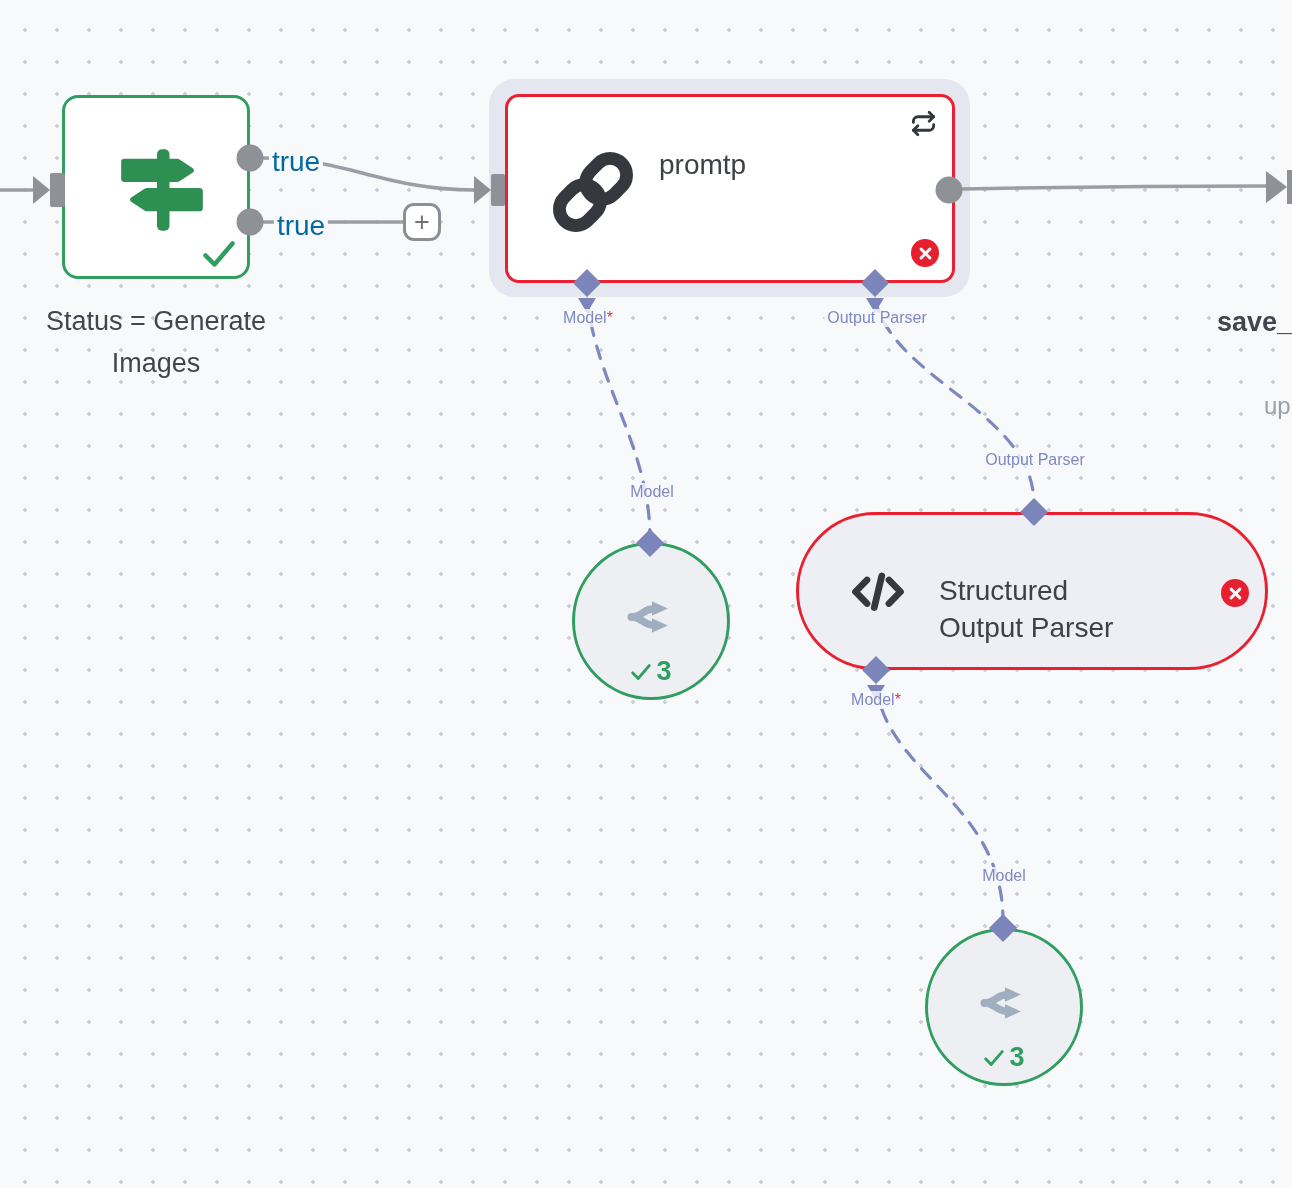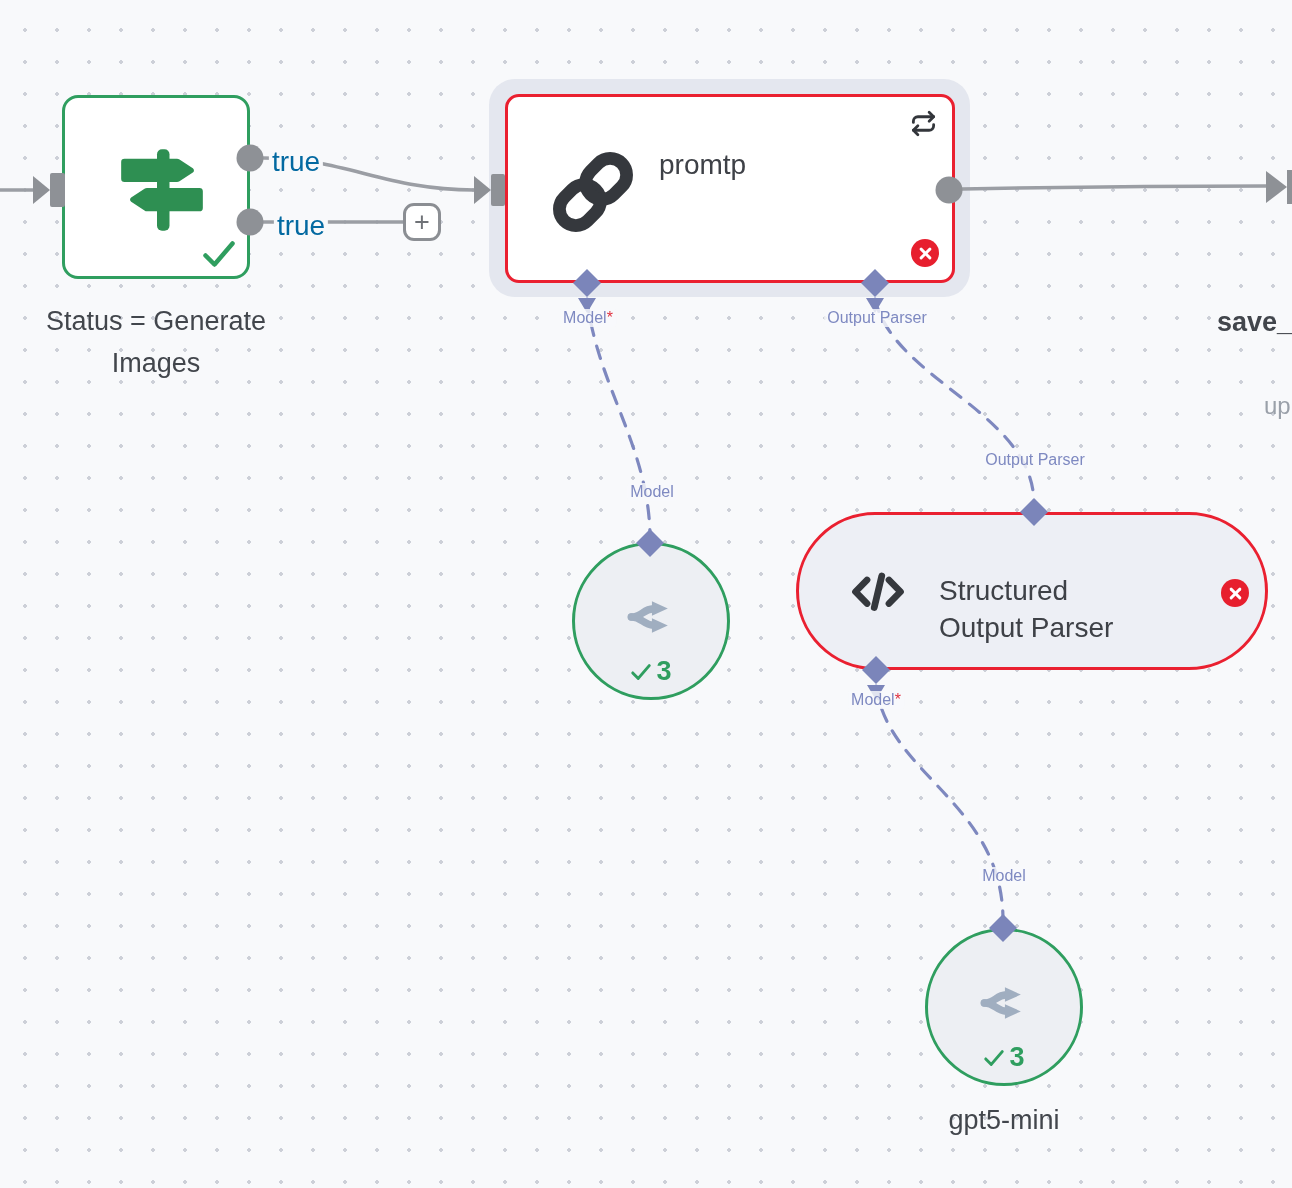--- a/index.html
+++ b/index.html
@@ -219,21 +219,20 @@
   </div>
 
   <div class="lbl port-lbl" style="left:588px;top:309px;"><span>Model</span><span class="req">*</span></div>
   <div class="lbl port-lbl" style="left:877px;top:309px;"><span>Output Parser</span></div>
 
   <div class="lbl port-lbl" style="left:652px;top:483px;"><span>Model</span></div>
   <div class="lbl port-lbl" style="left:1035px;top:451px;"><span>Output Parser</span></div>
   <div class="lbl port-lbl" style="left:876px;top:691px;"><span>Model</span><span class="req">*</span></div>
   <div class="lbl port-lbl" style="left:1004px;top:867px;"><span>Model</span></div>
 
-  <div class="lbl name-lbl" style="left:904px;top:1099px;width:200px;">gpt5-mini</div>
   <div class="lbl name-lbl" style="left:1217px;top:301px;font-weight:bold;">save_</div>
   <div class="lbl muted-lbl" style="left:1264px;top:392px;">up</div>
 
   <div class="plus-btn">
     <span>+</span>
   </div>
 
 </div>
 
 </body></html>

